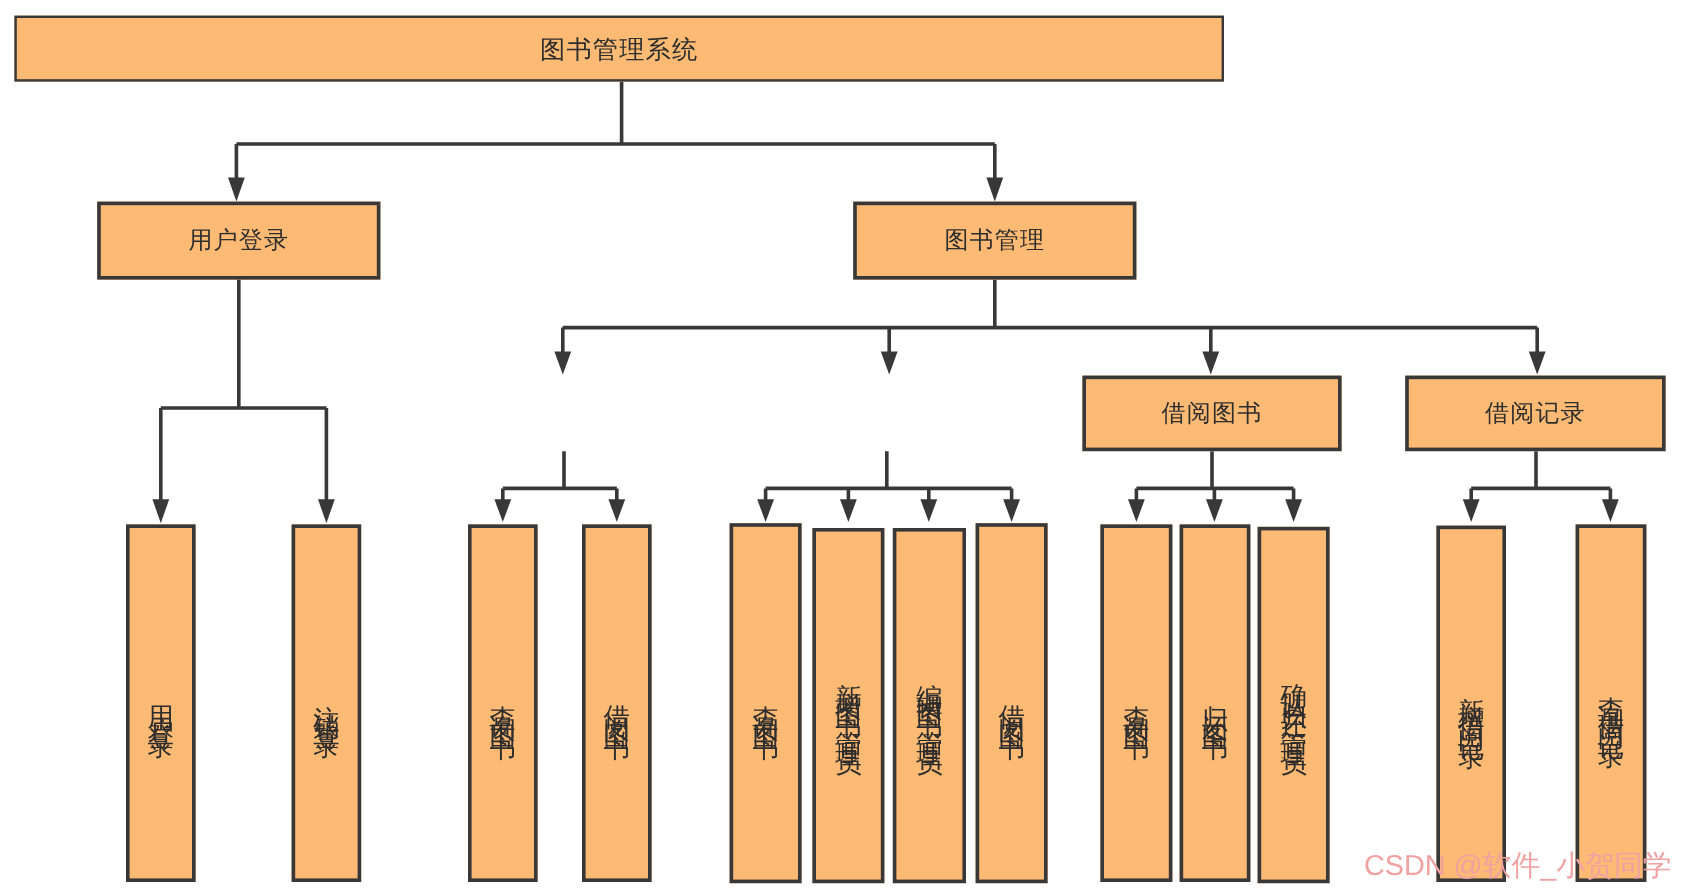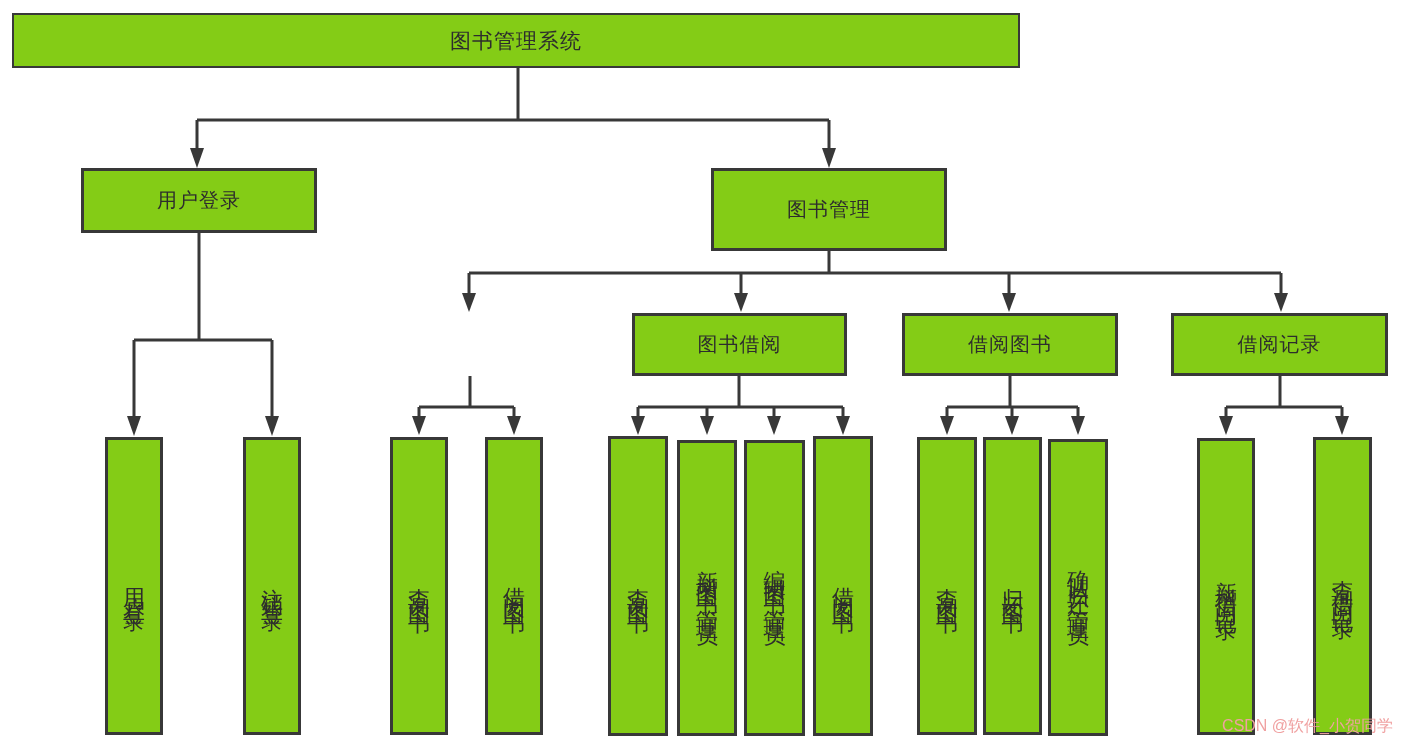--- a/index.html
+++ b/index.html
@@ -7,21 +7,21 @@
     position:relative;
     width:1405px;height:747px;
     background:#ffffff;
     font-family:"Liberation Sans","DejaVu Sans",sans-serif;
     overflow:hidden;
   }
   .connectors{position:absolute;left:0;top:0;z-index:1;}
   .box{
     position:absolute;
     box-sizing:border-box;
-    background:#84cc16;
+    background:#fdba74;
     border:3px solid #383838;
     display:flex;
     align-items:center;
     justify-content:center;
     z-index:2;
   }
   .box.root{border-width:2px;}
   .hlabel{
     font-size:20px;
     color:#2d2d2d;
@@ -35,21 +35,21 @@
     font-size:22px;
     letter-spacing:8px;
     color:#2d2d2d;
     line-height:1;
     white-space:nowrap;
   }
   .watermark{
     position:absolute;
     right:12px;
     bottom:10px;
-    font-size:16px;
+    font-size:24px;
     color:#f0a1a1;
     z-index:5;
     white-space:nowrap;
     margin-left:44px;
   }
 </style>
 </head>
 <body>
 
 <div class="canvas">
@@ -98,34 +98,31 @@
     </g>
   </svg>
 
   <div class="box root" style="left:12px;top:13px;width:1008px;height:55px">
     <span class="hlabel">图书管理系统</span>
   </div>
 
   <div class="box" style="left:81px;top:168px;width:236px;height:65px">
     <span class="hlabel">用户登录</span>
   </div>
-  <div class="box" style="left:711px;top:168px;width:236px;height:83px">
+  <div class="box" style="left:711px;top:168px;width:236px;height:65px">
     <span class="hlabel">图书管理</span>
   </div>
 
   <div class="box" style="left:105px;top:437px;width:58px;height:298px">
     <span class="vtext">用户登录</span>
   </div>
   <div class="box" style="left:243px;top:437px;width:58px;height:298px">
     <span class="vtext">注销登录</span>
   </div>
 
-  <div class="box" style="left:632px;top:313px;width:215px;height:63px">
-    <span class="hlabel">图书借阅</span>
-  </div>
   <div class="box" style="left:902px;top:313px;width:216px;height:63px">
     <span class="hlabel">借阅图书</span>
   </div>
   <div class="box" style="left:1171px;top:313px;width:217px;height:63px">
     <span class="hlabel">借阅记录</span>
   </div>
 
   <div class="box" style="left:390px;top:437px;width:58px;height:298px">
     <span class="vtext">查询图书</span>
   </div>

